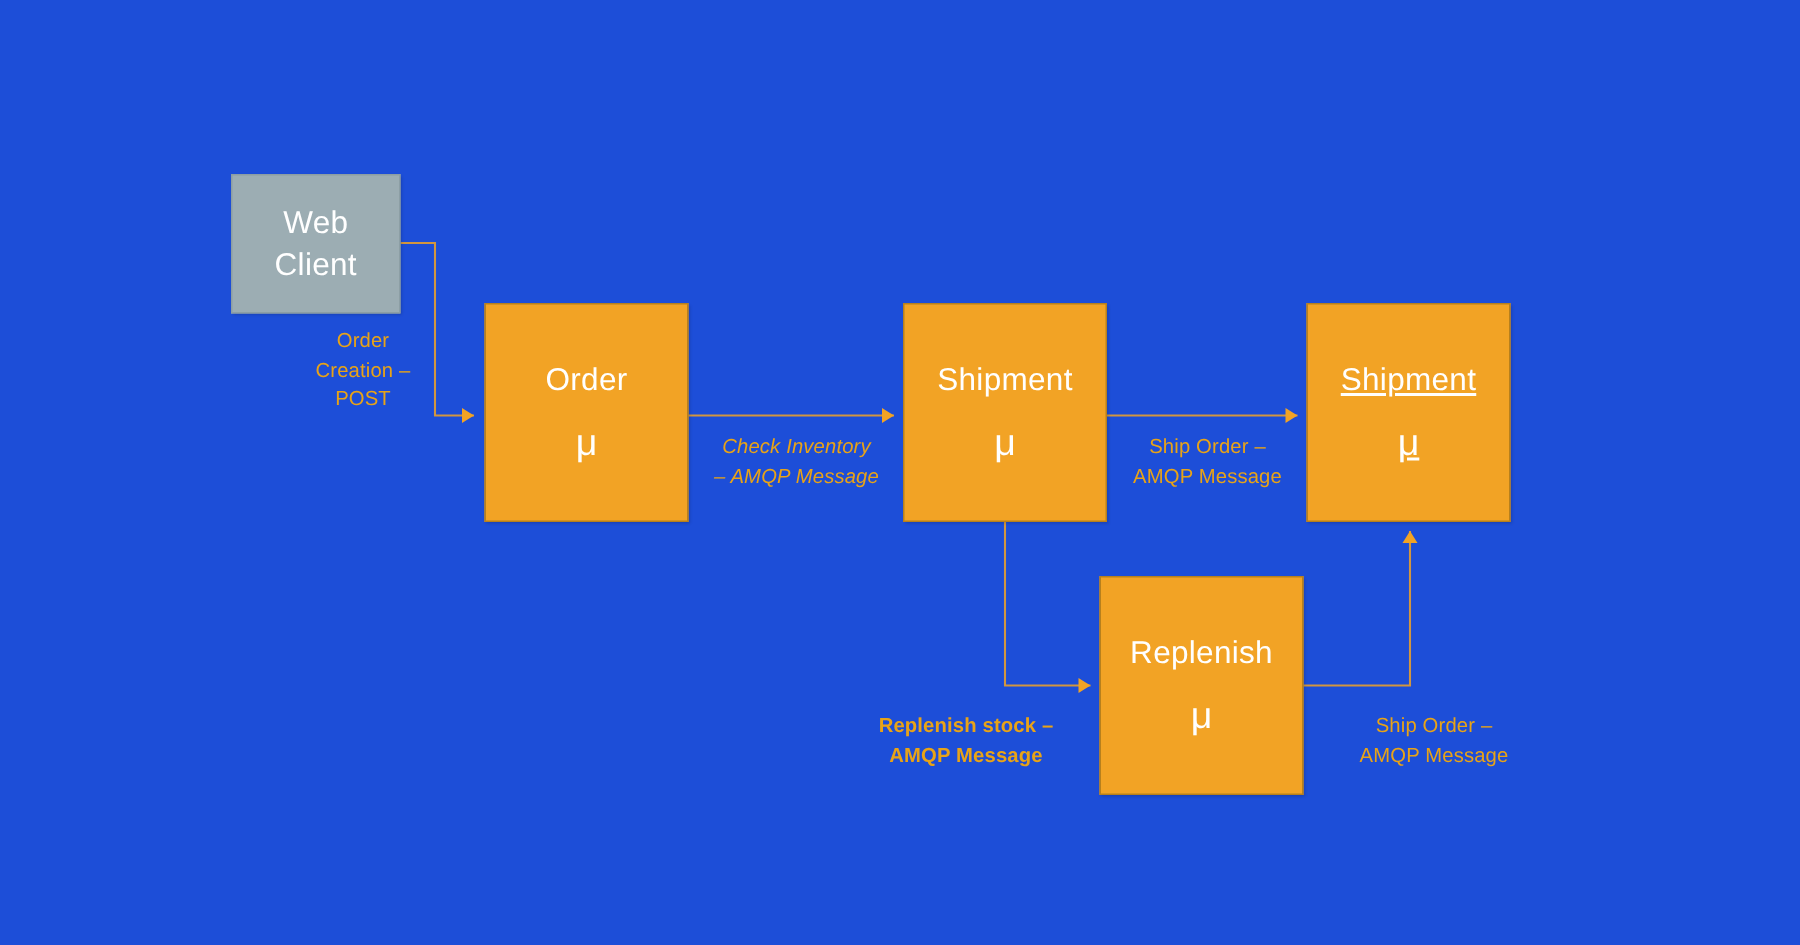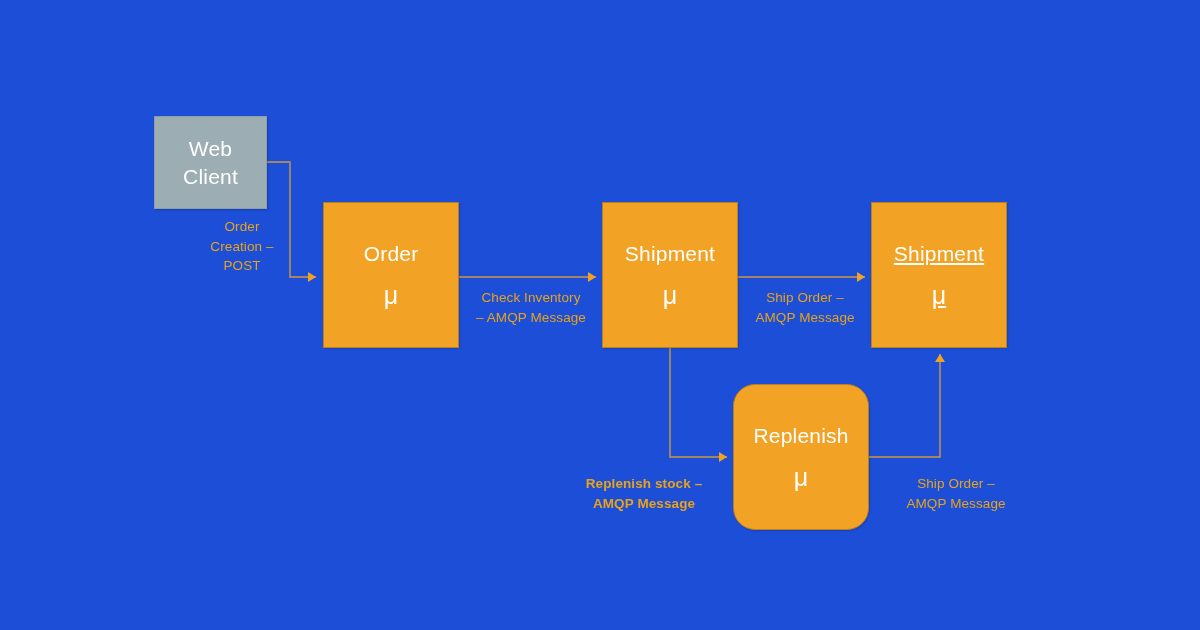--- a/index.html
+++ b/index.html
@@ -104,30 +104,30 @@
         <div class="node-symbol">μ</div>
       </div>
       <div class="node service" style="left: 602px; top: 202px; width: 136px; height: 146px;">
         <div class="node-title">Shipment</div>
         <div class="node-symbol">μ</div>
       </div>
       <div class="node service" style="left: 871px; top: 202px; width: 136px; height: 146px; text-decoration: underline;">
         <div class="node-title">Shipment</div>
         <div class="node-symbol">μ</div>
       </div>
-      <div class="node service" style="left: 733px; top: 384px; width: 136px; height: 146px; border-radius: 22px;">
+      <div class="node service" style="left: 733px; top: 384px; width: 136px; height: 146px;">
         <div class="node-title">Replenish</div>
         <div class="node-symbol">μ</div>
       </div>
     </div>
   <div id="label-layer">
       <div class="edge-label" style="left: 196px; top: 217px; width: 92px;">Order
 Creation –
 POST</div>
-      <div class="edge-label" style="left: 459px; top: 288px; width: 144px;">Check Inventory
+      <div class="edge-label" style="left: 459px; top: 288px; width: 144px; font-style: italic;">Check Inventory
 – AMQP Message</div>
       <div class="edge-label" style="left: 741px; top: 288px; width: 128px;">Ship Order –
 AMQP Message</div>
       <div class="edge-label" style="left: 567px; top: 474px; width: 154px; font-weight: bold;">Replenish stock –
 AMQP Message</div>
       <div class="edge-label" style="left: 892px; top: 474px; width: 128px;">Ship Order –
 AMQP Message</div>
     </div>
 
 </div>

